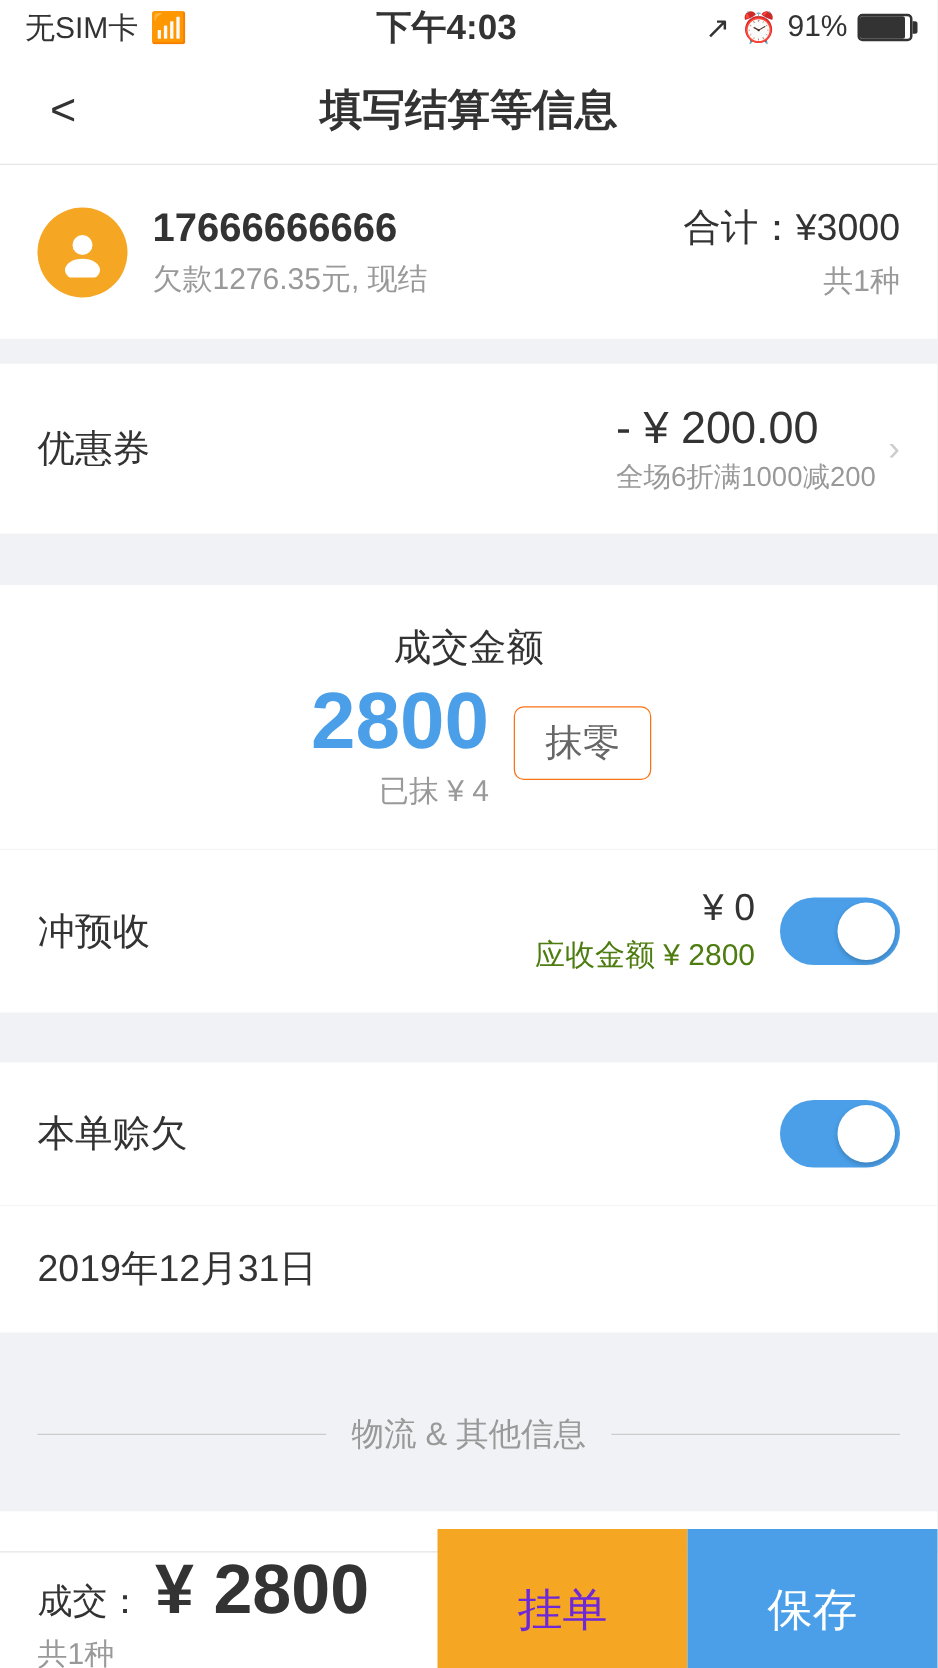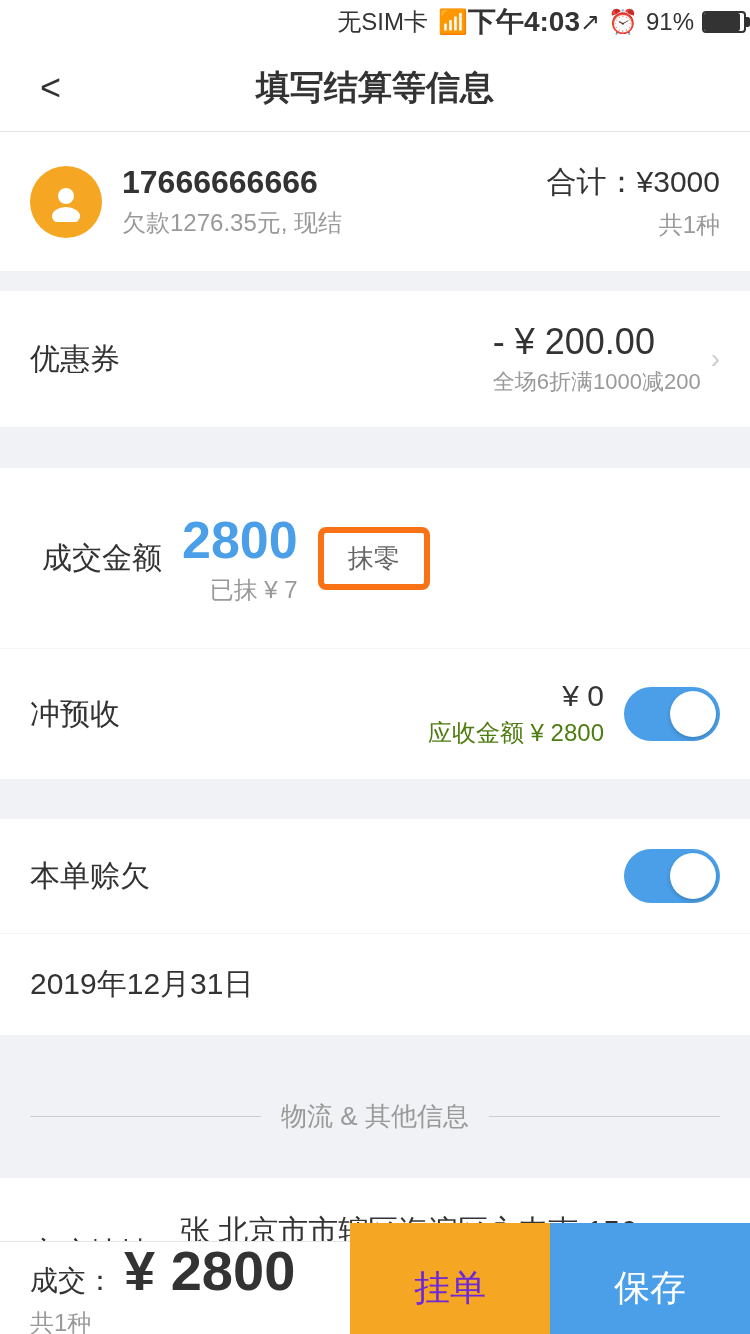--- a/index.html
+++ b/index.html
@@ -13,22 +13,22 @@
       color: #333;
       position: relative;
     }
 
     
     .status-bar {
       height: 44px;
       background: #fff;
       display: flex;
       align-items: center;
-      justify-content: flex-end;
-      padding: 0 4px;
+      justify-content: space-between;
+      padding: 0 20px;
       font-size: 24px;
       font-weight: 500;
     }
     .status-left { display: flex; align-items: center; gap: 10px; }
     .status-center { font-size: 28px; font-weight: 600; }
     .status-right { display: flex; align-items: center; gap: 8px; font-size: 24px; }
     .battery-icon {
       width: 44px; height: 22px; border: 2px solid #333; border-radius: 4px;
       position: relative; display: inline-block;
     }
@@ -111,34 +111,35 @@
 
     
     .section-divider { height: 20px; background: #f0f2f5; }
 
     
     .amount-section {
       background: #fff;
       margin-bottom: 20px;
     }
     .amount-row {
-      padding: 42px;
+      padding: 30px;
       display: flex;
       align-items: center;
       justify-content: flex-start;
       border-bottom: 1px solid #f5f5f5;
+      flex-direction: column;
     }
     .amount-label { font-size: 30px; color: #333; }
     .amount-right { display: flex; align-items: center; gap: 20px; }
-    .amount-value { font-size: 52px; color: #4a9fe8; font-weight: 600; margin-left: 20px; }
+    .amount-value { font-size: 64px; color: #4a9fe8; font-weight: 600; margin-left: 20px; }
     .round-btn {
-      border: 6px solid #f97316;
+      border: 1px solid #f97316;
       border-radius: 8px;
       padding: 8px 24px;
-      font-size: 26px;
+      font-size: 30px;
       color: #666;
       background: #fff;
       cursor: pointer;
     }
     .amount-sub { font-size: 24px; color: #999; text-align: right; margin-top: 4px; }
 
     
     .prepay-row {
       padding: 30px;
       display: flex;
@@ -319,21 +320,21 @@
   </div>
 
   <div class="section-divider"></div>
 
   <div class="amount-section">
     <div class="amount-row">
       <div class="amount-label">成交金额</div>
       <div class="amount-right">
         <div>
           <div class="amount-value">2800</div>
-          <div class="amount-sub">已抹  ¥ 7</div>
+          <div class="amount-sub">已抹  ¥ 4</div>
         </div>
         <button class="round-btn">抹零</button>
       </div>
     </div>
 
     <div class="prepay-row">
       <div class="prepay-label">冲预收</div>
       <div class="prepay-right">
         <div class="prepay-amount">
           <div class="val">¥ 0</div>

